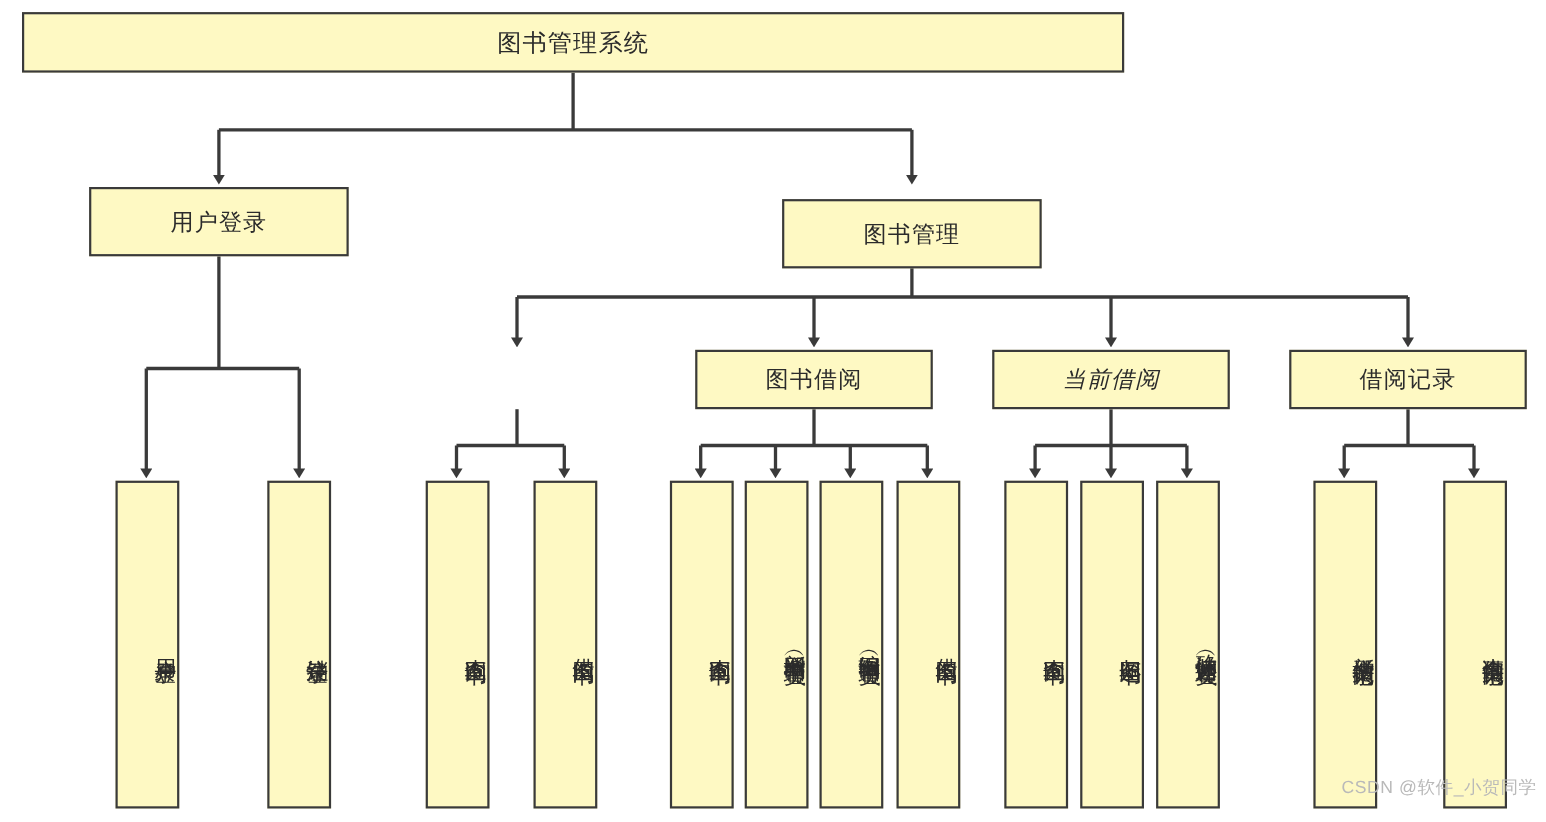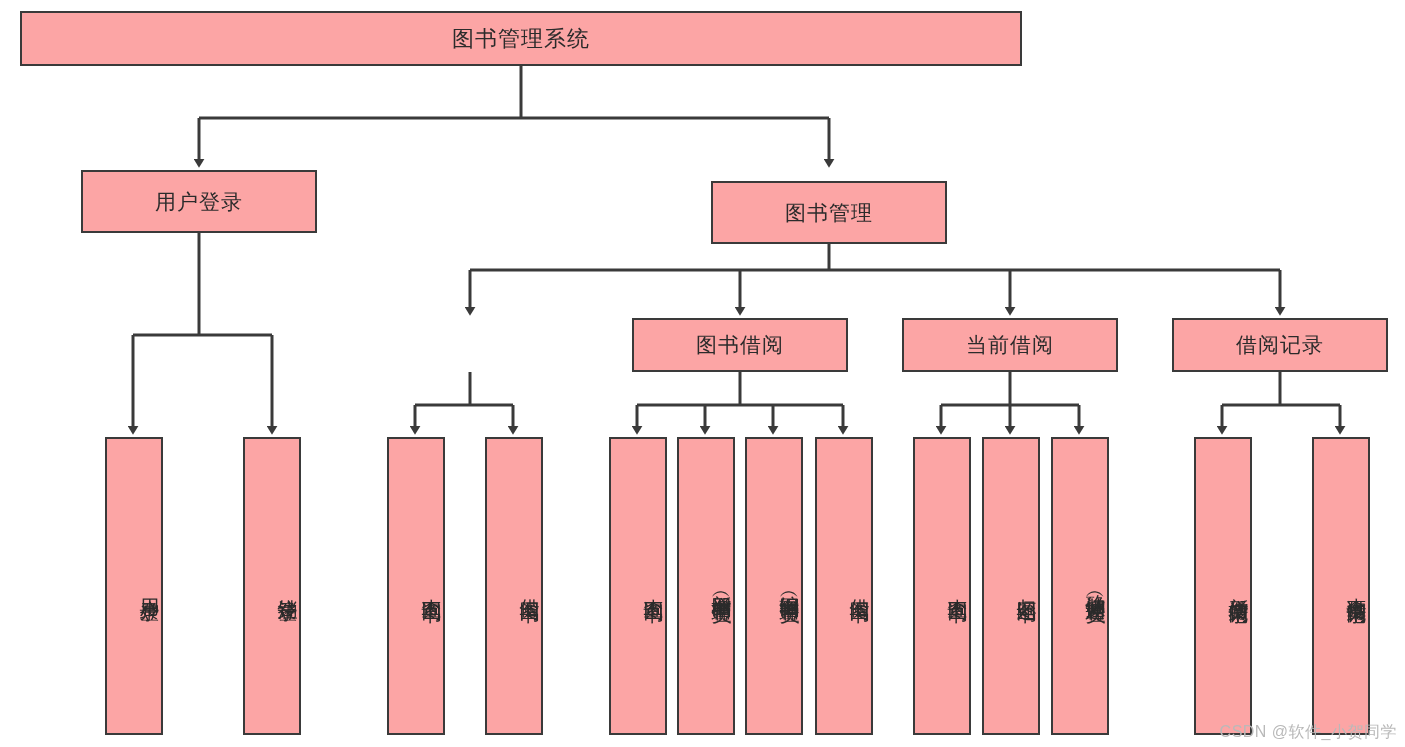--- a/index.html
+++ b/index.html
@@ -22,21 +22,21 @@
     position: absolute;
     left: 0;
     top: 0;
     width: 1405px;
     height: 747px;
     pointer-events: none;
   }
   .node {
     position: absolute;
     box-sizing: border-box;
-    background: #fca5a5;
+    background: #fef9c3;
     border: 2px solid #3a3a3a;
     display: flex;
     align-items: center;
     justify-content: center;
     color: #2b2b2b;
   }
   .node.h {
     font-size: 21px;
     letter-spacing: 1px;
     white-space: nowrap;
@@ -57,21 +57,21 @@
   }
   .node.v .vtext {
     writing-mode: vertical-rl;
     text-orientation: upright;
     display: block;
     text-align: center;
   }
   .watermark {
     position: absolute;
     right: 8px;
-    bottom: 4px;
+    bottom: 20px;
     font-size: 16px;
     color: #b9b9b9;
     letter-spacing: 0.5px;
     white-space: nowrap;
     user-select: none;
   }
 </style>
 </head>
 <body>
 
@@ -128,21 +128,21 @@
       <path d="M1340,405 L1340,427" marker-end="url(#arrow)"></path>
     </g>
   </svg>
 
   <div class="node h root" style="left:20px; top:11px; width:1002px; height:55px;">图书管理系统</div>
 
   <div class="node h" style="left:81px; top:170px; width:236px; height:63px;">用户登录</div>
   <div class="node h" style="left:711px; top:170px; width:236px; height:63px;margin-top:11px;">图书管理</div>
 
   <div class="node h" style="left:632px; top:318px; width:216px; height:54px;font-family:Liberation Serif, serif;">图书借阅</div>
-  <div class="node h" style="left:902px; top:318px; width:216px; height:54px;">当前借阅</div>
+  <div class="node h" style="left:902px; top:318px; width:216px; height:54px;font-style:italic;">当前借阅</div>
   <div class="node h" style="left:1172px; top:318px; width:216px; height:54px;">借阅记录</div>
 
   <div class="node v" style="left:105px; top:437px; width:58px; height:298px;">
     <span class="vtext">用户登录</span>
   </div>
   <div class="node v" style="left:243px; top:437px; width:58px; height:298px;">
     <span class="vtext">注销登录</span>
   </div>
 
   <div class="node v" style="left:387px; top:437px; width:58px; height:298px;">

